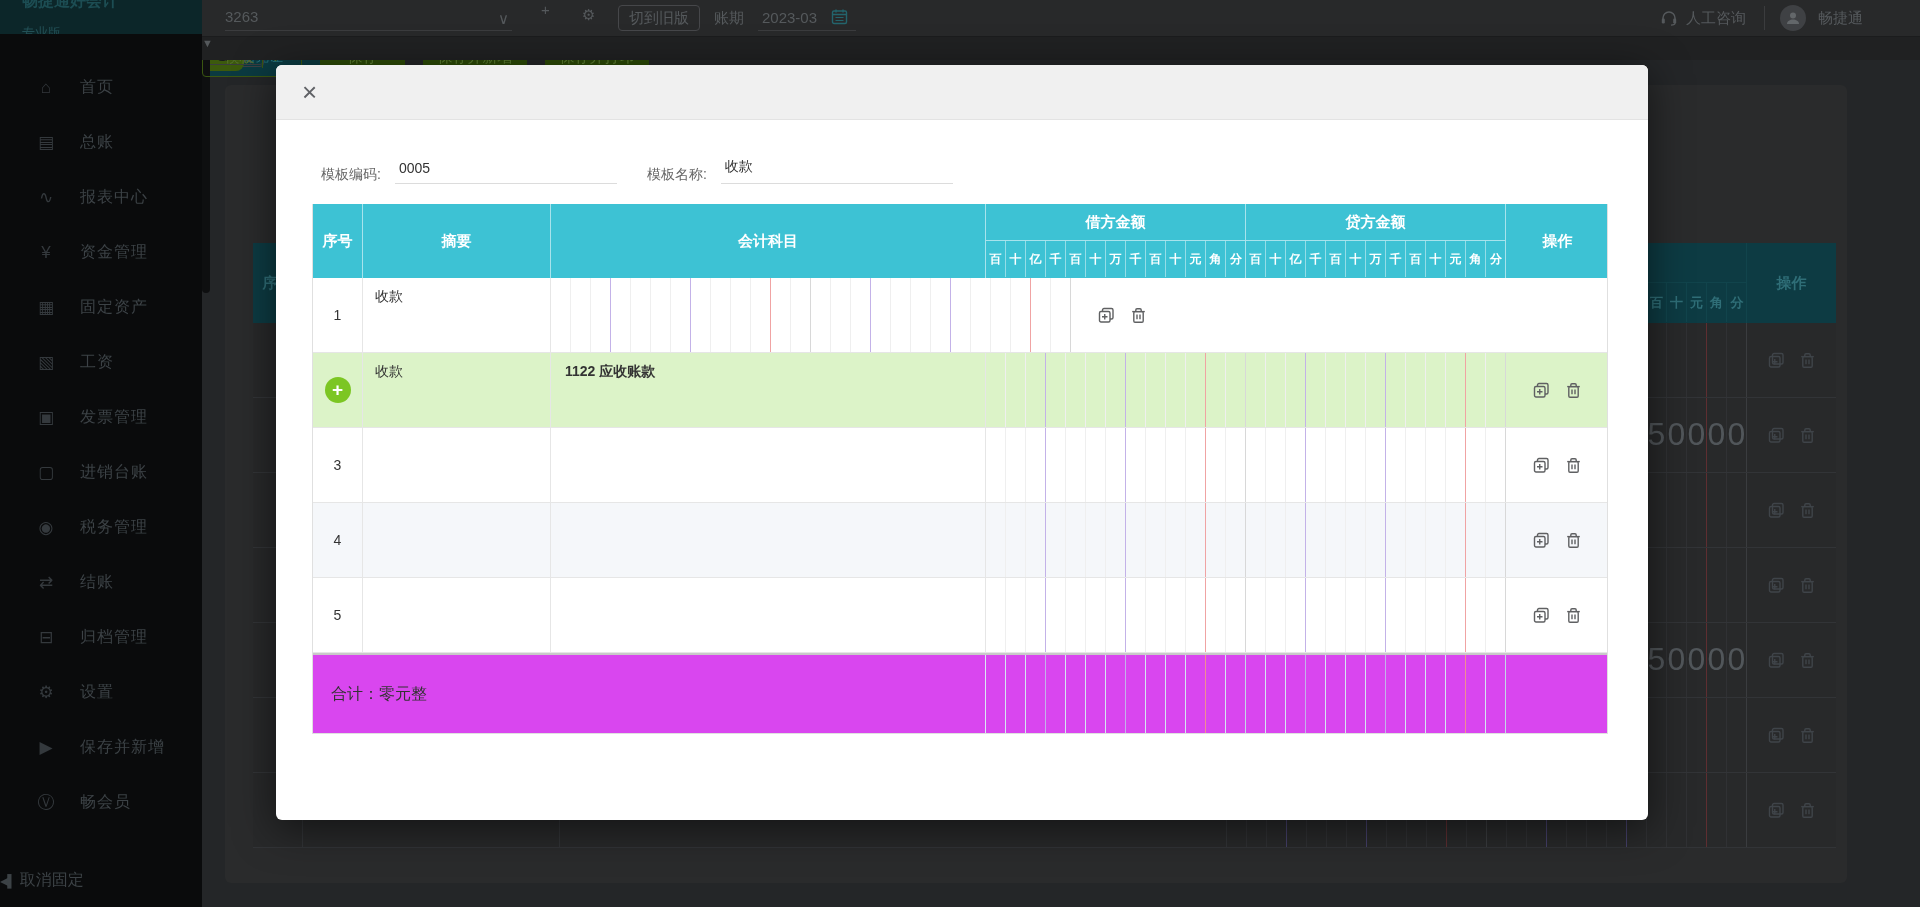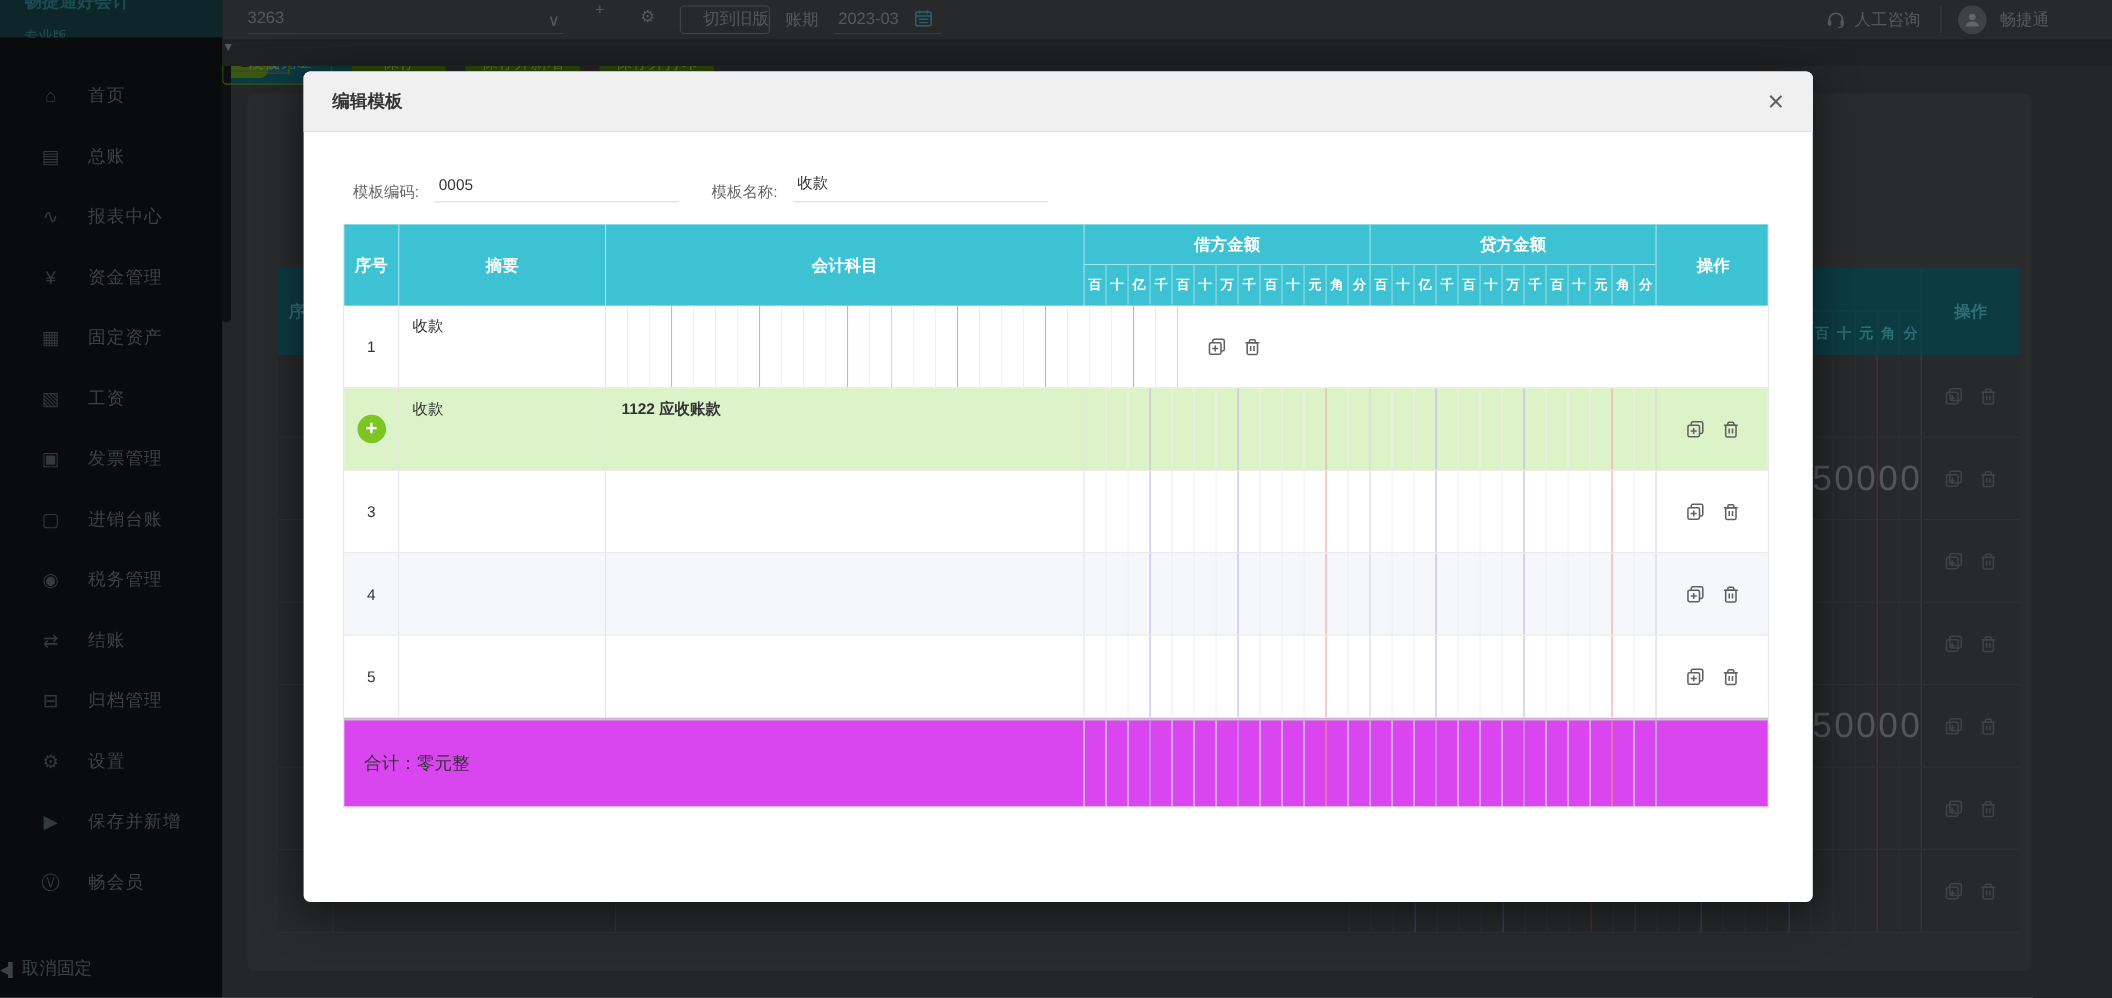--- a/index.html
+++ b/index.html
@@ -20,21 +20,21 @@
   #sb-pin .pic{font-size:12px;margin-right:6px;letter-spacing:-2px}
 
   
   #topbar{position:absolute;left:202px;top:0;width:1718px;height:37px;background:#28292a;border-bottom:1px solid #1b1c1d;z-index:1}
   #topbar .abs{color:#55595c;font-size:15px}
   #tb-company{left:23px;top:8px}
   #tb-caret{left:296px;top:10px;font-size:11px;color:#45494c}
   #tb-underline1{left:23px;top:30px;width:287px;height:1px;background:#3b3c3e}
   #tb-plus{left:339px;top:1px;font-size:23px}
   #tb-gear{left:380px;top:6px;font-size:17px}
-  #tb-oldver{left:416px;top:5px;width:82px;height:26px;border:1px solid #46474a;border-radius:4px;font-size:13px;line-height:24px;text-align:right}
+  #tb-oldver{left:416px;top:5px;width:82px;height:26px;border:1px solid #46474a;border-radius:4px;font-size:13px;line-height:24px;text-align:center}
   #tb-period{left:512px;top:9px}
   #tb-date{left:560px;top:9px}
   #tb-cal{left:629px;top:8px}
   #tb-underline2{left:556px;top:30px;width:98px;height:1px;background:#3b3c3e}
   #tb-headset{left:1458px;top:8px}
   #tb-support{left:1484px;top:9px}
   #tb-div{left:1562px;top:6px;width:1px;height:24px;background:#3b3c3e}
   #tb-avatar{left:1578px;top:5px;width:26px;height:26px;border-radius:50%;background:#3f4144;display:flex;align-items:center;justify-content:center}
   #tb-user{left:1616px;top:9px}
 
@@ -644,21 +644,20 @@
       <div class="bgb bgb-fill" style="width: 85px;">保存</div>
       <div class="bgb bgb-fill" style="width: 104px;">保存并新增</div>
       <div class="bgb bgb-fill" style="width: 104px;">保存并打印</div>
     </div>
   <span class="abs" id="bg-footstrip"></span>
   <span class="abs" id="bg-down">▼</span>
 </div>
 
 <div id="modal">
   <div id="m-head">
-    <span id="m-title">编辑模板</span>
     <span id="m-close">×</span>
   </div>
   <div id="m-fields">
     <span class="flabel">模板编码:</span>
     <span class="uinput" id="f-code">0005</span>
     <span class="flabel" id="f-namelabel">模板名称:</span>
     <span class="uinput" id="f-name">收款</span>
   </div>
 
   <div id="m-table">

